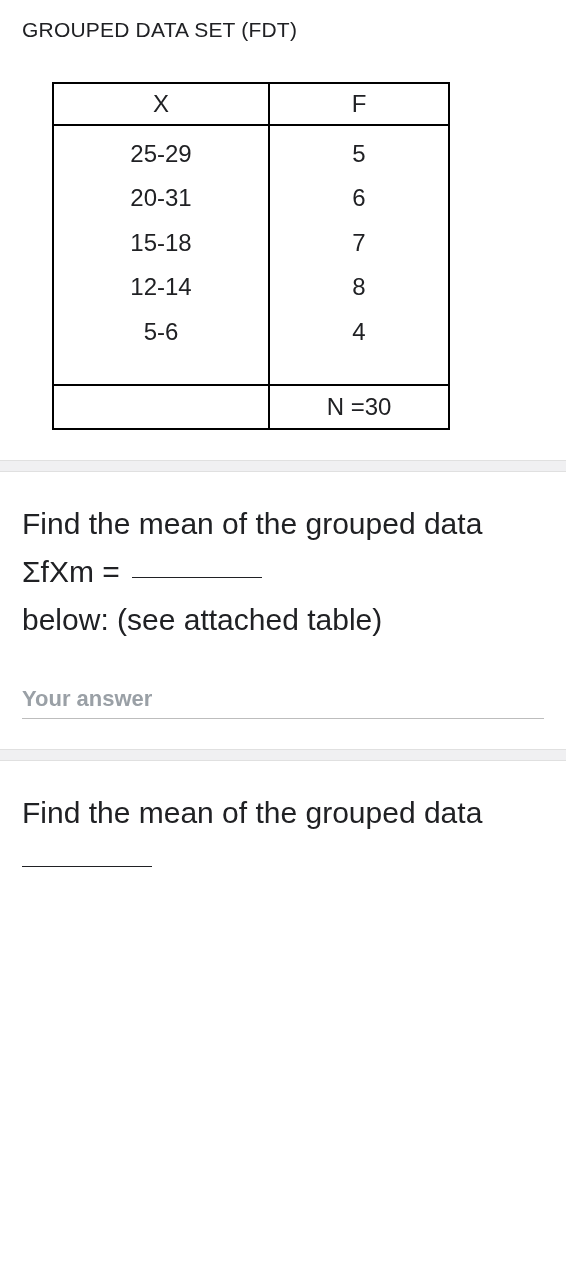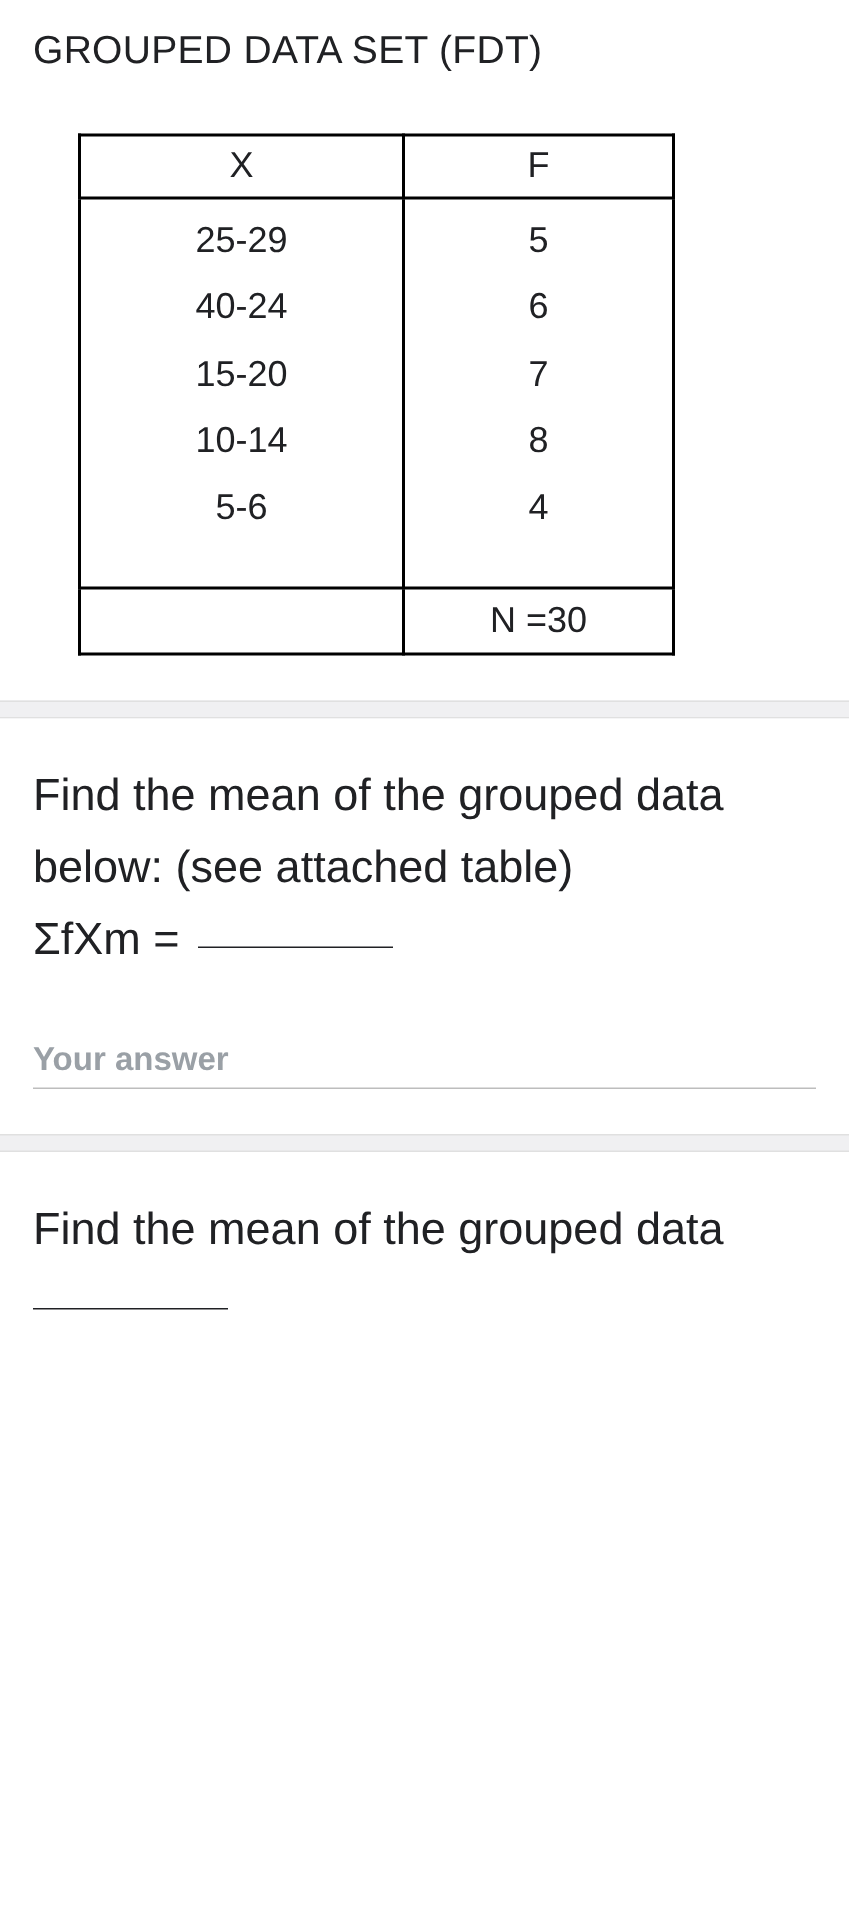--- a/index.html
+++ b/index.html
@@ -17,21 +17,21 @@
       padding: 18px 22px 30px 22px;
       background: #ffffff;
     }
     .section-divider {
       height: 12px;
       background: #f0f0f2;
       border-top: 1px solid #e0e0e0;
       border-bottom: 1px solid #e0e0e0;
     }
     .page-title {
-      font-size: 26px;
+      font-size: 21px;
       font-weight: 400;
       color: #202124;
       letter-spacing: 0.2px;
       margin-bottom: 10px;
     }
     .table-wrap {
       padding: 30px 0 0 30px;
     }
     table.fdt {
       border-collapse: collapse;
@@ -112,23 +112,23 @@
     <table class="fdt">
       <tbody>
           <tr>
         <th>X</th>
         <th>F</th>
       </tr>
       <tr>
         <td class="data-cell">
           <div class="data-list">
             <div>25-29</div>
-            <div>40-24</div>
-            <div>15-20</div>
-            <div>10-14</div>
+            <div>20-31</div>
+            <div>15-18</div>
+            <div>12-14</div>
             <div>5-6</div>
           </div>
         </td>
         <td class="data-cell">
           <div class="data-list">
             <div>5</div>
             <div>6</div>
             <div>7</div>
             <div>8</div>
             <div>4</div>
@@ -142,24 +142,24 @@
     </tbody>
       </table>
   </div>
 </div>
 
 <div class="section-divider"></div>
 
 <div class="section">
   <div class="question-text">
     <div>Find the  mean of the grouped data</div>
-    <div>below: (see attached table)</div>
     <div>
       <span>ΣfXm = </span><span class="blank-line"></span>
     </div>
+    <div>below: (see attached table)</div>
   </div>
   <input type="text" class="answer-input" placeholder="Your answer" style="">
 </div>
 
 <div class="section-divider"></div>
 
 <div class="section" style="padding-bottom:20px;">
   <div class="question-text">
     <div>Find the  mean of the grouped data</div>
     <div><span class="blank-line" style="margin-left:0;"></span></div>

